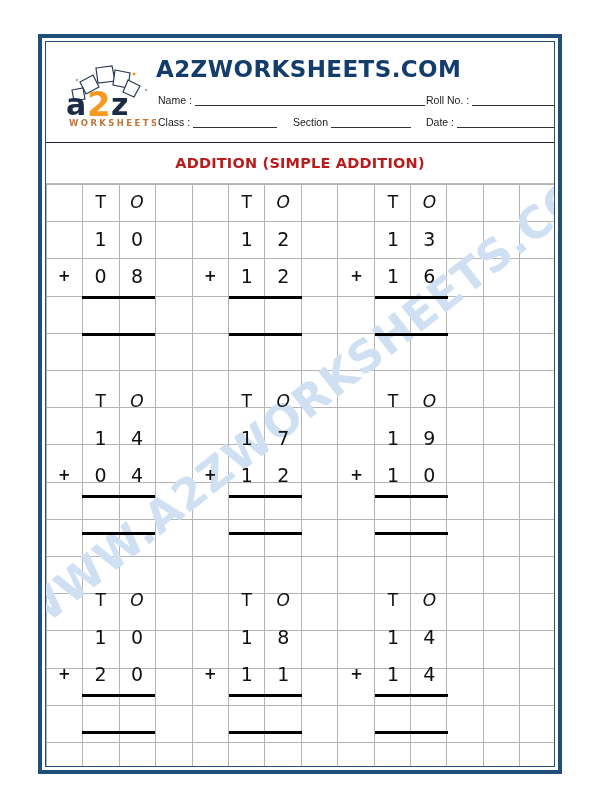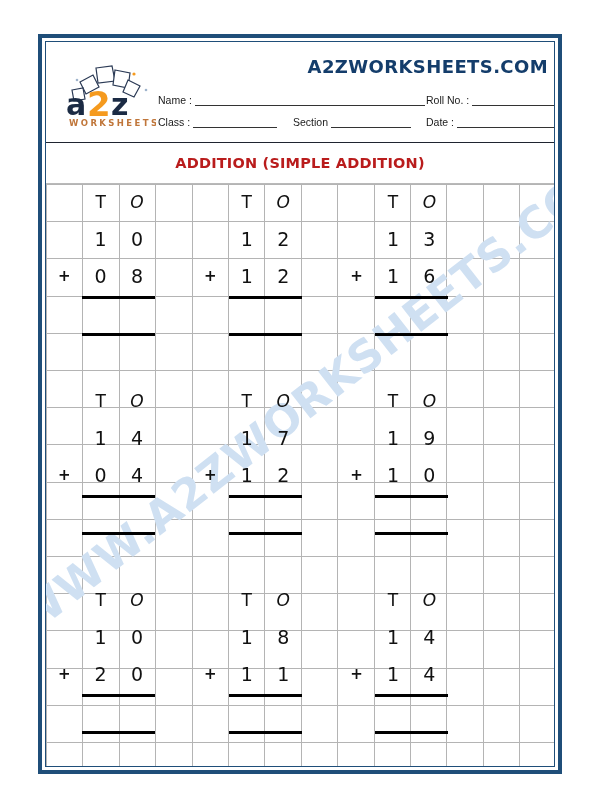--- a/index.html
+++ b/index.html
@@ -56,22 +56,22 @@
     width: 96px;
     height: 70px;
   }
   #logo svg { display: block; }
 
   #brand-title {
     position: absolute;
     left: 110px;
     right: 6px;
     top: 14px;
-    text-align: right;
-    font-size: 18px;
+    text-align: left;
+    font-size: 23px;
     font-weight: bold;
     letter-spacing: 0.4px;
     color: #143d6b;
     font-family: "DejaVu Sans", sans-serif;
   }
 
   .field-row {
     position: absolute;
     left: 112px;
     right: 8px;

